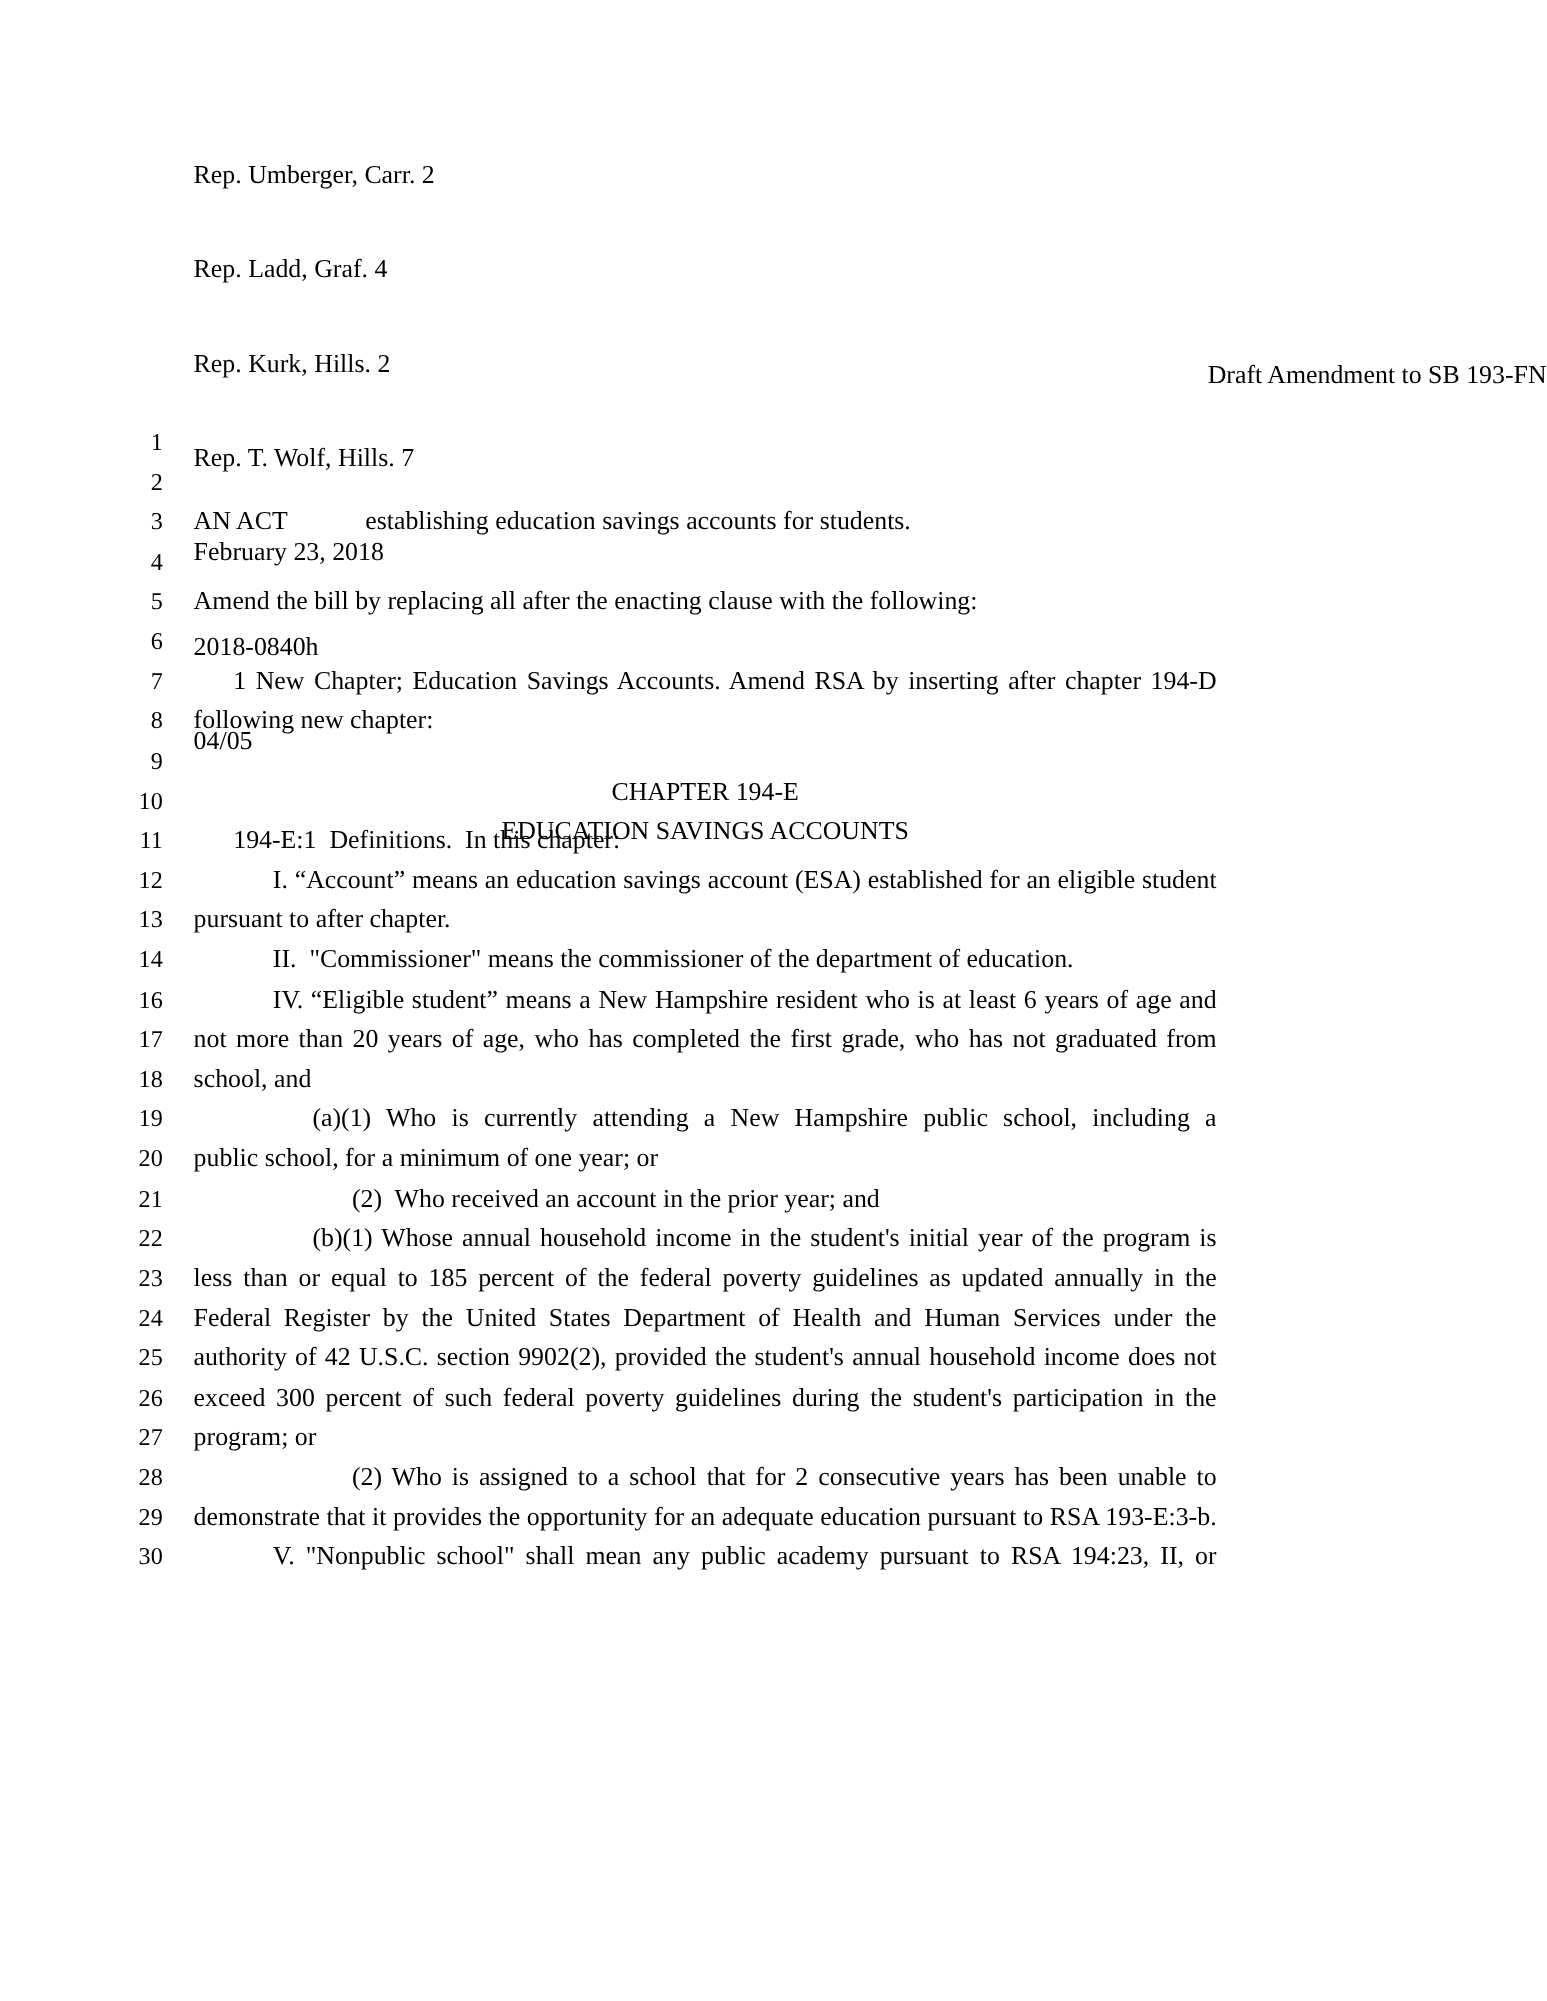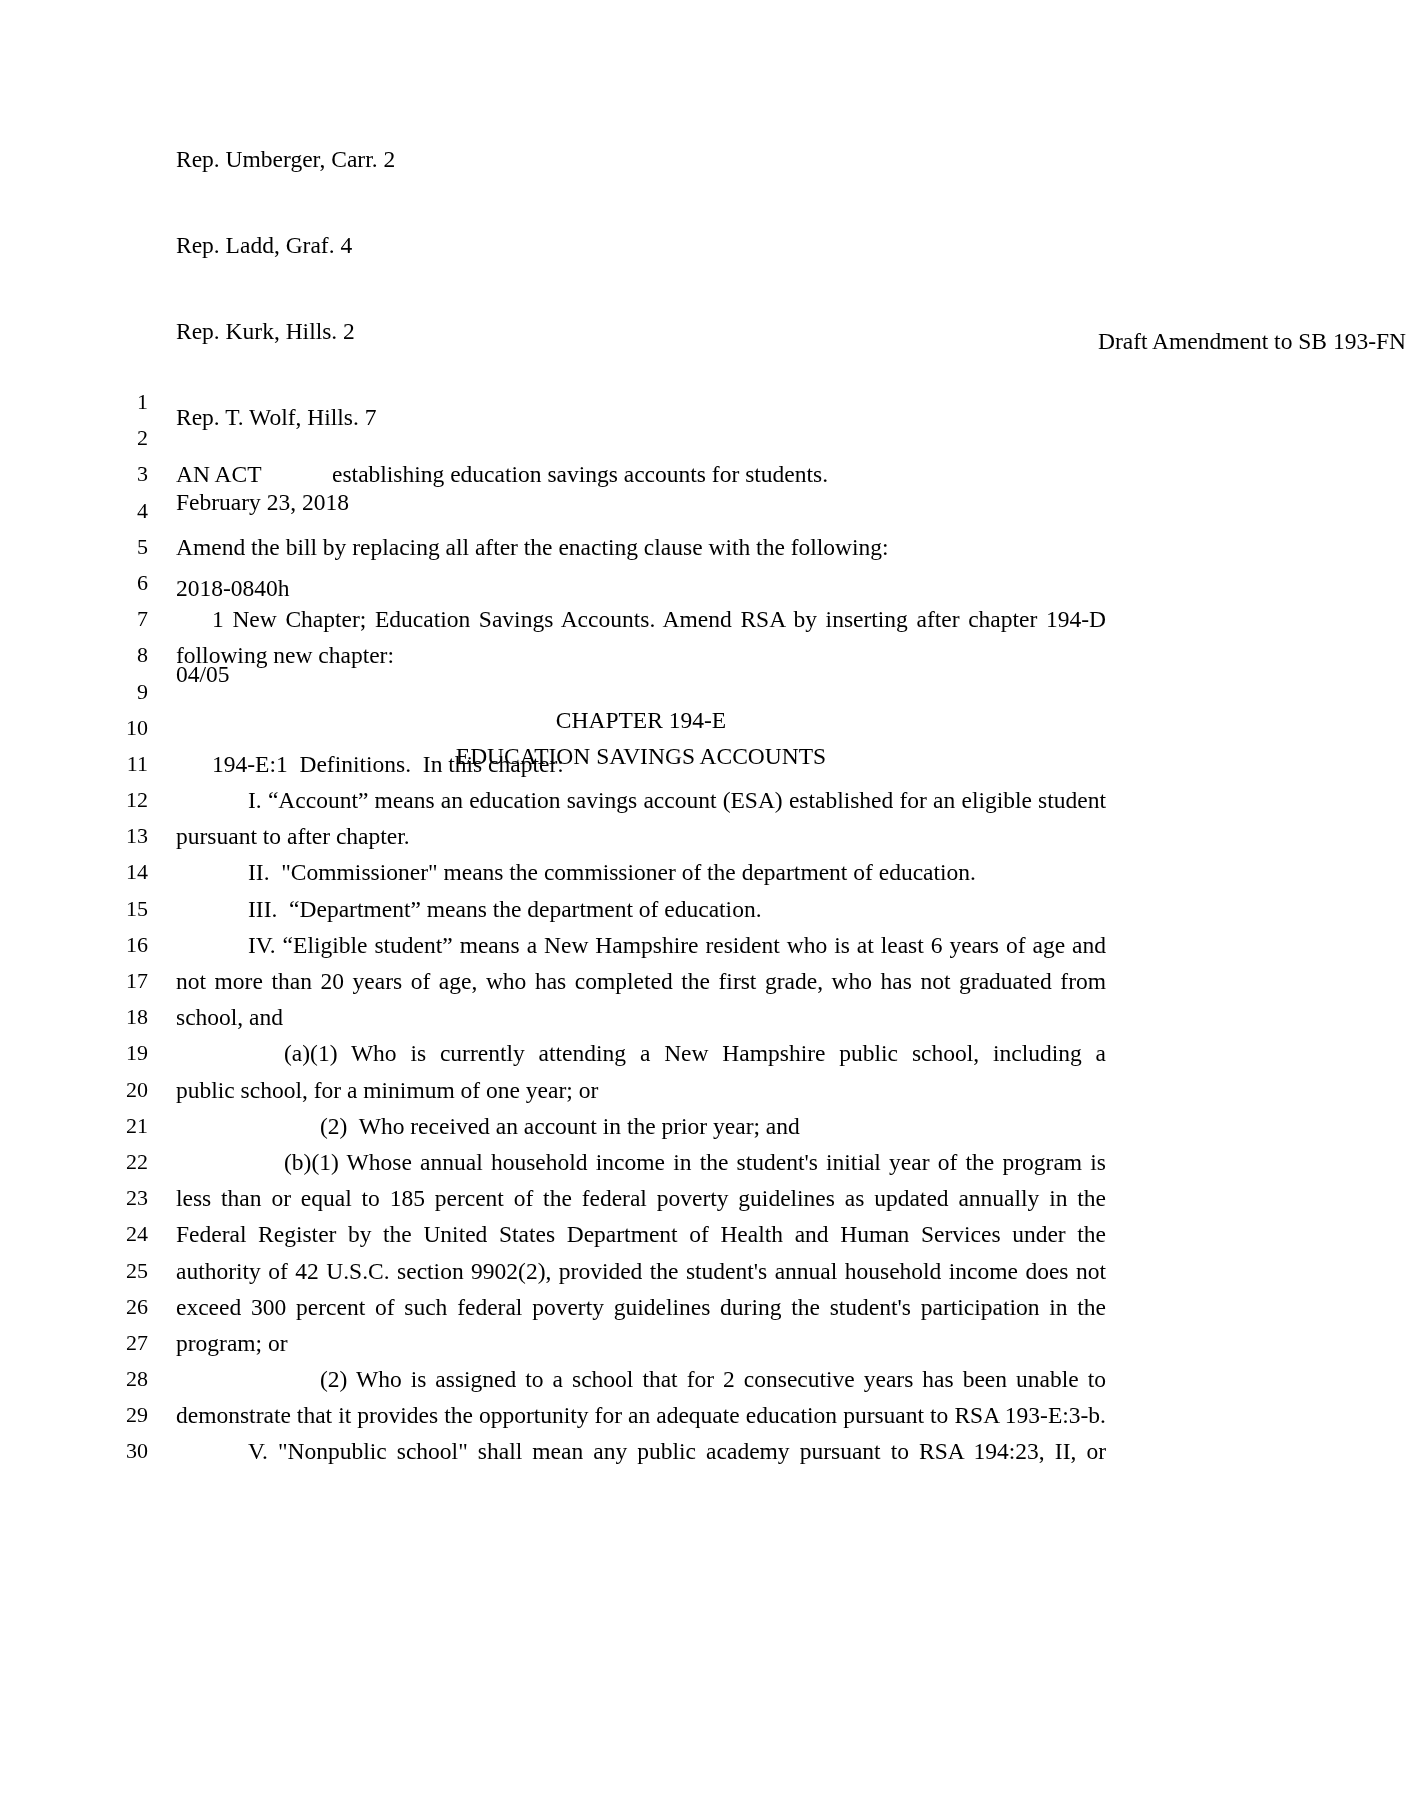--- a/index.html
+++ b/index.html
@@ -159,24 +159,20 @@
       </div>
       <div class="line-row">
         <div class="line-no">13</div>
         <div class="line-text">pursuant to after chapter.</div>
       </div>
       <div class="line-row">
         <div class="line-no">14</div>
         <div class="line-text" style="padding-left: 72px;">II.  "Commissioner" means the commissioner of the department of education.</div>
       </div>
       <div class="line-row">
-        <div class="line-no">15</div>
-        <div class="line-text" style="padding-left: 72px;">III.  “Department” means the department of education.</div>
-      </div>
-      <div class="line-row">
         <div class="line-no">16</div>
         <div class="line-text justify" style="text-indent: 72px;">IV.  “Eligible student” means a New Hampshire resident who is at least 6 years of age and</div>
       </div>
       <div class="line-row">
         <div class="line-no">17</div>
         <div class="line-text justify">not more than 20 years of age, who has completed the first grade, who has not graduated from high</div>
       </div>
       <div class="line-row">
         <div class="line-no">18</div>
         <div class="line-text">school, and</div>

